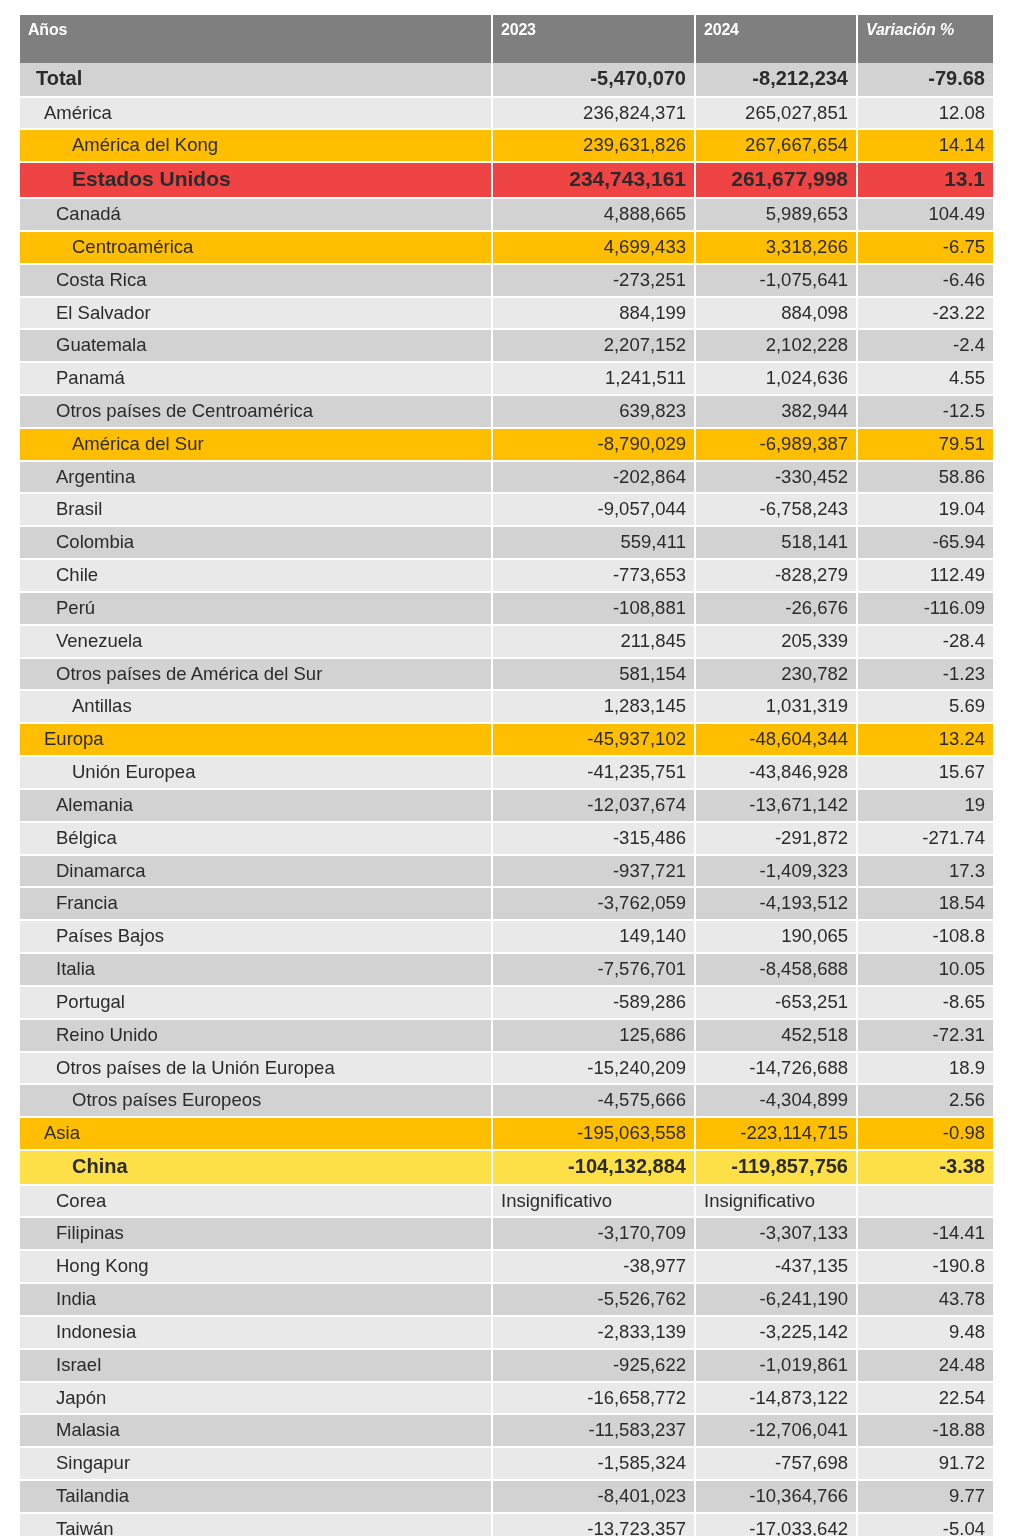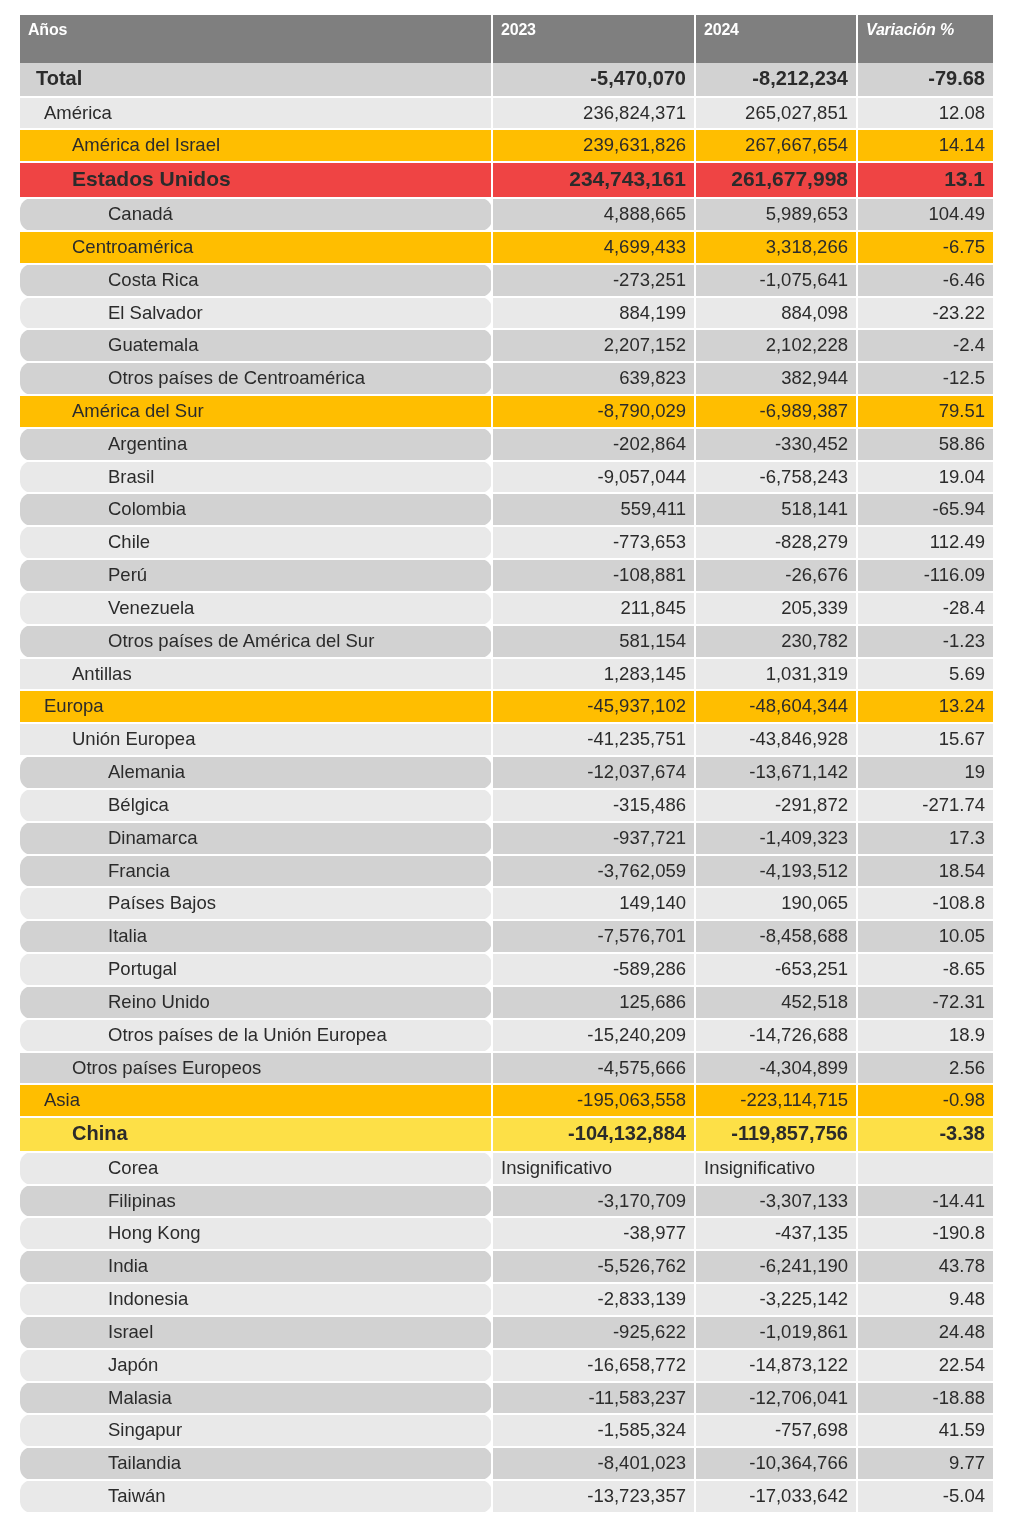--- a/index.html
+++ b/index.html
@@ -71,21 +71,21 @@
 
   
   tr.total td        { font-weight: bold; font-size: 20px; }
   tr.hl-blue td      { font-weight: bold; font-size: 21px; }
   tr.hl-red td       { font-weight: bold; font-size: 20px; }
 
   
   td.lvl0 { padding-left: 16px; }
   td.lvl1 { padding-left: 24px; }
   td.lvl2 { padding-left: 52px; }
-  td.lvl3 { padding-left: 88px; border-radius: 12px; }
+  td.lvl3 { padding-left: 36px; }
 </style>
 </head>
 <body>
 
 <div id="page">
 
   <table class="balanza">
     <colgroup>
       <col class="c-label">
         <col class="c-2023">
@@ -107,21 +107,21 @@
           <td class="num">-8,212,234</td>
           <td class="num last">-79.68</td>
         </tr>
         <tr class="shade-light">
           <td class="lvl1">América</td>
           <td class="num">236,824,371</td>
           <td class="num">265,027,851</td>
           <td class="num last">12.08</td>
         </tr>
         <tr class="hl-orange">
-          <td class="lvl2">América del Israel</td>
+          <td class="lvl2">América del Kong</td>
           <td class="num">239,631,826</td>
           <td class="num">267,667,654</td>
           <td class="num last">14.14</td>
         </tr>
         <tr class="hl-blue">
           <td class="lvl2">Estados Unidos</td>
           <td class="num">234,743,161</td>
           <td class="num">261,677,998</td>
           <td class="num last">13.1</td>
         </tr>
@@ -148,20 +148,26 @@
           <td class="num">884,199</td>
           <td class="num">884,098</td>
           <td class="num last">-23.22</td>
         </tr>
         <tr class="shade-dark">
           <td class="lvl3">Guatemala</td>
           <td class="num">2,207,152</td>
           <td class="num">2,102,228</td>
           <td class="num last">-2.4</td>
         </tr>
+        <tr class="shade-light">
+          <td class="lvl3">Panamá</td>
+          <td class="num">1,241,511</td>
+          <td class="num">1,024,636</td>
+          <td class="num last">4.55</td>
+        </tr>
         <tr class="shade-dark">
           <td class="lvl3">Otros países de Centroamérica</td>
           <td class="num">639,823</td>
           <td class="num">382,944</td>
           <td class="num last">-12.5</td>
         </tr>
         <tr class="hl-orange">
           <td class="lvl2">América del Sur</td>
           <td class="num">-8,790,029</td>
           <td class="num">-6,989,387</td>
@@ -344,21 +350,21 @@
         <tr class="shade-dark">
           <td class="lvl3">Malasia</td>
           <td class="num">-11,583,237</td>
           <td class="num">-12,706,041</td>
           <td class="num last">-18.88</td>
         </tr>
         <tr class="shade-light">
           <td class="lvl3">Singapur</td>
           <td class="num">-1,585,324</td>
           <td class="num">-757,698</td>
-          <td class="num last">41.59</td>
+          <td class="num last">91.72</td>
         </tr>
         <tr class="shade-dark">
           <td class="lvl3">Tailandia</td>
           <td class="num">-8,401,023</td>
           <td class="num">-10,364,766</td>
           <td class="num last">9.77</td>
         </tr>
         <tr class="shade-light">
           <td class="lvl3">Taiwán</td>
           <td class="num">-13,723,357</td>

